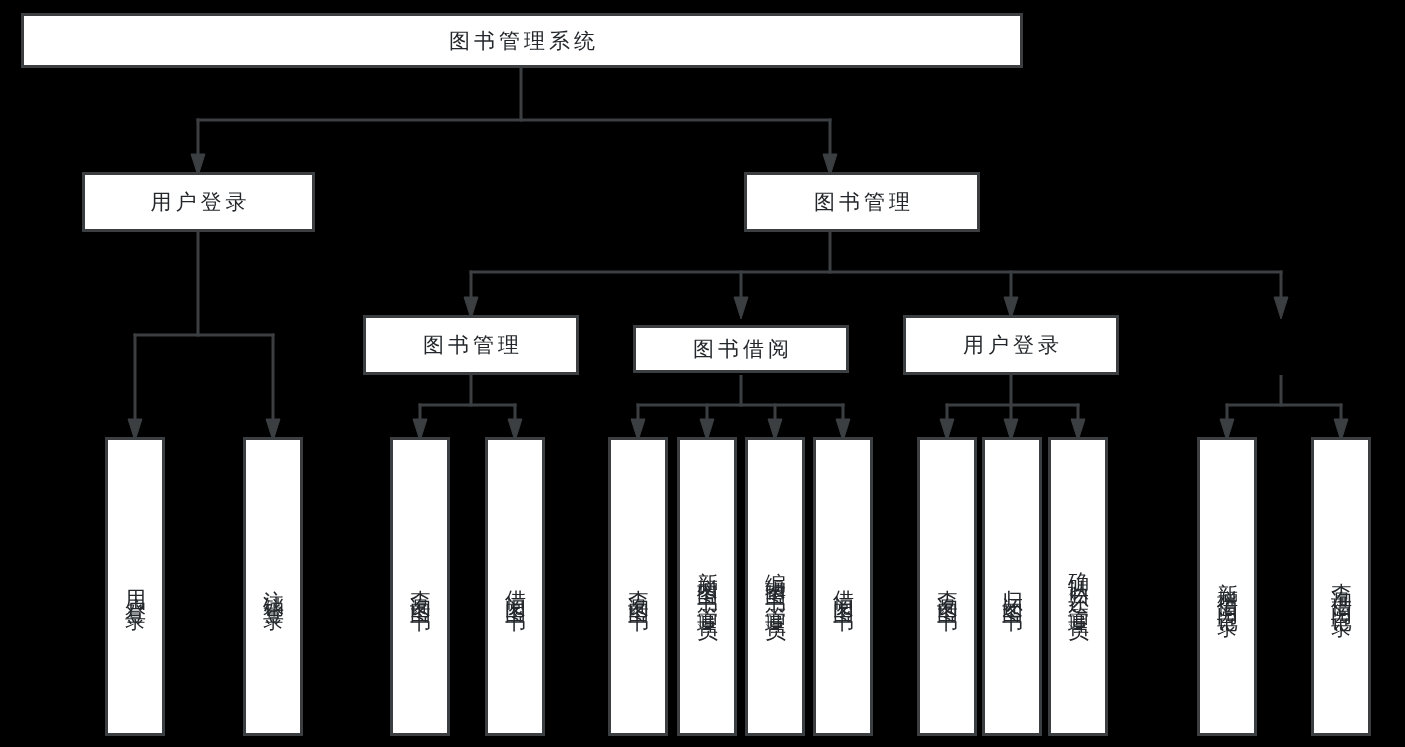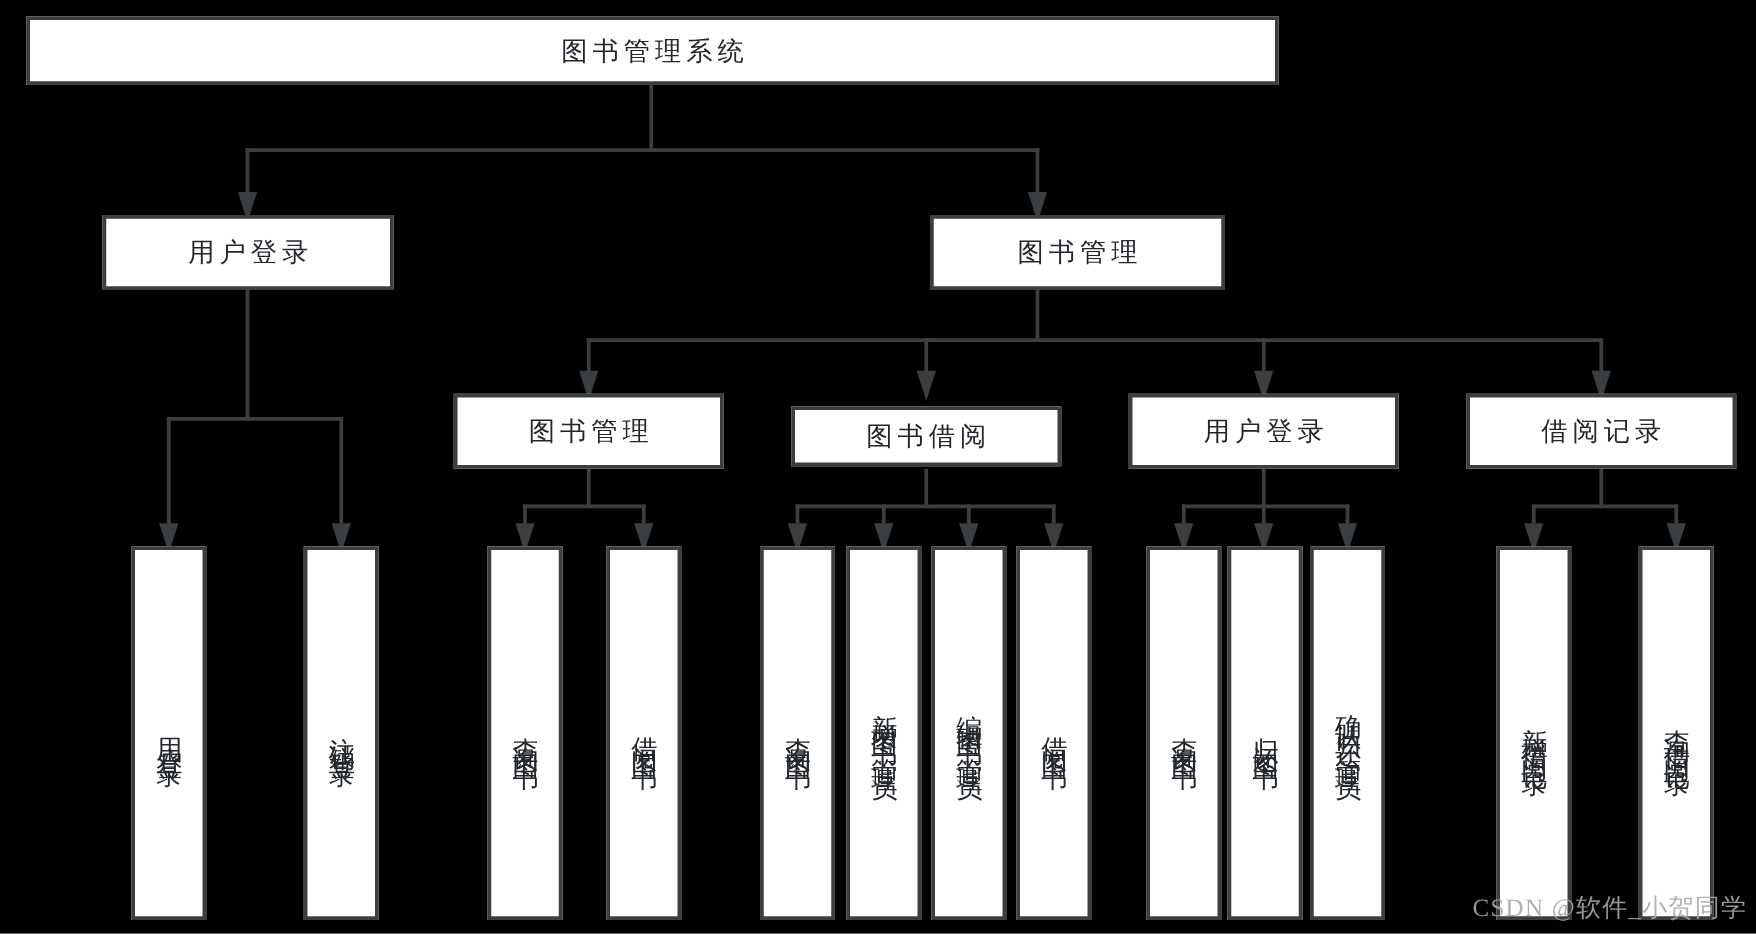--- a/index.html
+++ b/index.html
@@ -141,23 +141,20 @@
 
   <div class="box box-h" style="left:363px;top:315px;width:216px;height:60px">
     <span>图书管理</span>
   </div>
   <div class="box box-h" style="left:633px;top:325px;width:216px;height:48px">
     <span>图书借阅</span>
   </div>
   <div class="box box-h" style="left:903px;top:315px;width:216px;height:60px">
     <span>用户登录</span>
   </div>
-  <div class="box box-h" style="left:1173px;top:315px;width:216px;height:60px">
-    <span>借阅记录</span>
-  </div>
 
   <div class="box box-v" style="left:105px;top:437px;width:60px;height:299px">
     <span>用户登录</span>
   </div>
   <div class="box box-v" style="left:243px;top:437px;width:60px;height:299px">
     <span>注销登录</span>
   </div>
 
   <div class="box box-v" style="left:390px;top:437px;width:60px;height:299px">
     <span>查询图书</span>
@@ -189,15 +186,14 @@
     <span>确认归还（管理员）</span>
   </div>
 
   <div class="box box-v" style="left:1197px;top:437px;width:60px;height:299px">
     <span>新增借阅记录</span>
   </div>
   <div class="box box-v" style="left:1311px;top:437px;width:60px;height:299px">
     <span>查询借阅记录</span>
   </div>
 
-  <div class="watermark">CSDN @软件_小贺同学</div>
 
 </div>
 
 </body></html>

